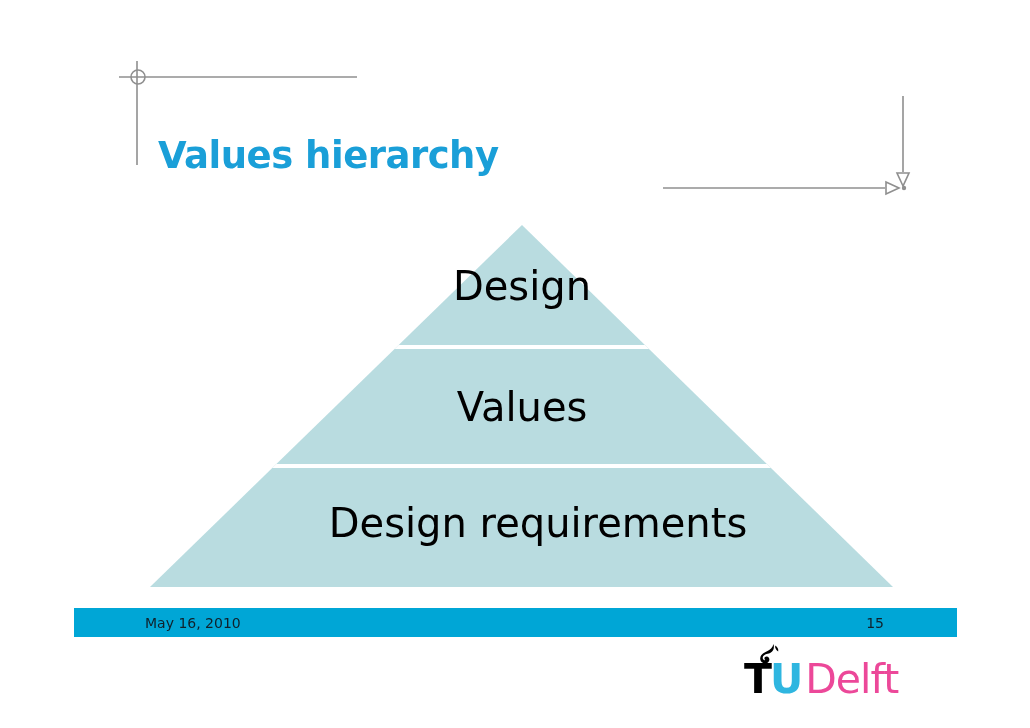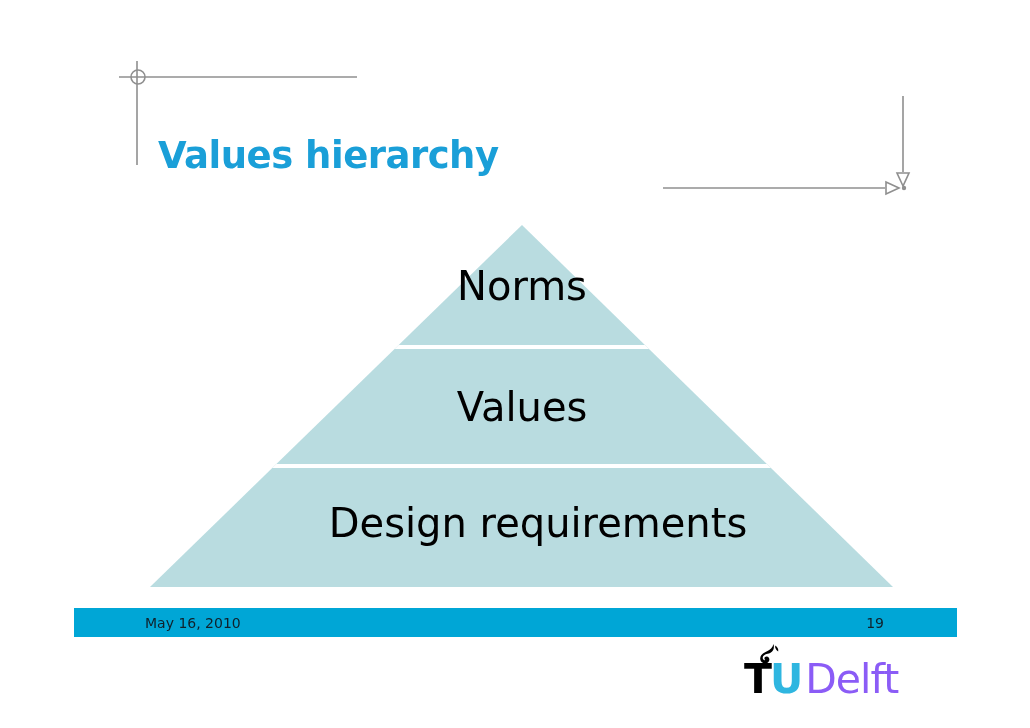--- a/index.html
+++ b/index.html
@@ -34,21 +34,21 @@
     font-size:14px;color:#10212b;gap:6px;
   }
   .logo{position:absolute;left:744px;top:626px;width:160px;height:72px;}
   .logo .flame{position:absolute;left:8px;top:2px;}
   .logo .wordmark{
     position:absolute;left:0px;top:14px;
     font-size:41px;line-height:48px;white-space:nowrap;
   }
   .logo .tu{font-weight:bold;letter-spacing:-2px;color:#000;}
   .logo .u{color:#2FB6E0;}
-  .logo .delft{font-weight:normal;color:#8b5cf6;margin-left:4px;letter-spacing:-1px;}
+  .logo .delft{font-weight:normal;color:#ec4899;margin-left:4px;letter-spacing:-1px;}
 </style>
 </head>
 <body>
 
 <div class="slide">
 
   <svg class="deco" width="1030" height="728" viewBox="0 0 1030 728">
     <defs>
       <clipPath id="pyr-clip">
         <polygon points="522,210 893,572 150,572"></polygon>
@@ -76,32 +76,32 @@
     <g stroke="#8F8F8F" stroke-width="1.6" fill="none">
       <line x1="663" y1="173" x2="885" y2="173"></line>
       <polygon points="899,173 886,167 886,179" fill="#ffffff"></polygon>
       <circle cx="904" cy="173" r="2.2" fill="#8F8F8F" stroke="none"></circle>
     </g>
   </svg>
 
   <h1 class="title">Values hierarchy</h1>
 
   <div class="band band-1">
-    <span>Norms</span>
+    <span>Design</span>
   </div>
   <div class="band band-2">
     <span>Values</span>
   </div>
   <div class="band band-3">
     <span>Design requirements</span>
   </div>
 
   <div class="footer-bar">
     <span>May 16, 2010</span>
-    <span>19</span>
+    <span>15</span>
   </div>
 
   <div class="logo">
     <svg class="flame" width="30" height="30" viewBox="0 0 30 30">
       <path fill="#000000" d="M21.5 1
         C20.6 4.8 18.2 6.7 15.0 8.2
         C10.6 10.2 7.6 12.9 8.3 16.6
         C8.9 19.8 12.2 21.3 15.0 20.0
         C17.3 18.9 18.1 16.1 16.7 14.4
         C15.6 13.1 13.7 13.1 12.8 14.3

